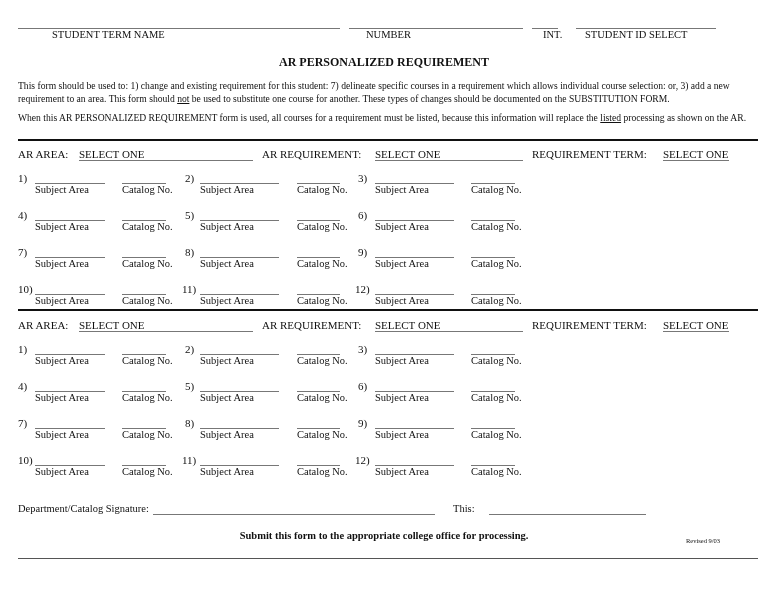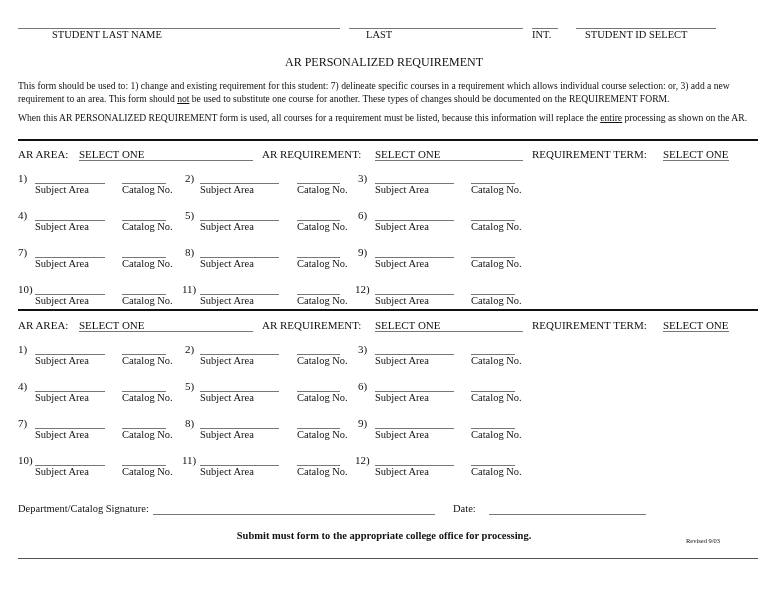--- a/index.html
+++ b/index.html
@@ -2,51 +2,51 @@
 <html><head>
 <meta charset="utf-8">
 <style>
   html, body { margin:0; padding:0; background:#fff; }
   body { width:768px; height:593px; position:relative; overflow:hidden;
          font-family:"Liberation Serif", "DejaVu Serif", serif; color:#111; font-size:11px; }
   .line { position:absolute; height:0; border-top:1px solid #777; }
   .thick { position:absolute; height:0; border-top:2px solid #111; }
   .cap { position:absolute; font-size:10.5px; white-space:nowrap; }
   .title { position:absolute; left:0; width:768px; text-align:center; top:55px;
-           font-weight:normal; font-size:12px; }
+           font-weight:bold; font-size:12px; }
   .para { position:absolute; left:18px; width:735px; font-size:9.6px; line-height:12.5px; }
   .para u { text-decoration:underline; }
   .hdr { position:absolute; font-size:11px; white-space:nowrap; }
   .sel { position:absolute; font-size:11px; white-space:nowrap; border-bottom:1px solid #777; padding-bottom:0; }
   .num { position:absolute; font-size:11px; }
   .lbl { position:absolute; font-size:10.5px; white-space:nowrap; }
   .blank { position:absolute; height:0; border-top:1px solid #777; }
   .submit { position:absolute; left:0; width:768px; text-align:center; top:530px; font-weight:bold; font-size:10.5px; }
   .rev { position:absolute; left:686px; top:537px; font-size:6.5px; }
 </style>
 </head>
 <body>
 
 <div class="line" style="left:18px; top:28px; width:322px;"></div>
 <div class="line" style="left:349px; top:28px; width:174px;"></div>
 <div class="line" style="left:532px; top:28px; width:26px;"></div>
 <div class="line" style="left:576px; top:28px; width:140px;"></div>
 
-<div class="cap" style="left:52px; top:29px;">STUDENT LAST NAME</div>
-<div class="cap" style="left:366px; top:29px;">LAST</div>
-<div class="cap" style="left:532px; top:29px;">INT.</div>
+<div class="cap" style="left:52px; top:29px;">STUDENT TERM NAME</div>
+<div class="cap" style="left:366px; top:29px;">NUMBER</div>
+<div class="cap" style="left:543px; top:29px;">INT.</div>
 <div class="cap" style="left:585px; top:29px;">STUDENT ID SELECT</div>
 
 <div class="title">AR PERSONALIZED REQUIREMENT</div>
 
 <div class="para" style="top:80px;">
-  <span>This form should be used to: 1) change and existing requirement for this student: 7) delineate specific courses in a requirement which allows individual course selection: or, 3) add a new requirement to an area. This form should </span><u>not</u><span> be used to substitute one course for another. These types of changes should be documented on the REQUIREMENT FORM.</span>
+  <span>This form should be used to: 1) change and existing requirement for this student: 7) delineate specific courses in a requirement which allows individual course selection: or, 3) add a new requirement to an area. This form should </span><u>not</u><span> be used to substitute one course for another. These types of changes should be documented on the SUBSTITUTION FORM.</span>
 </div>
 <div class="para" style="top:112px;">
-  <span>When this AR PERSONALIZED REQUIREMENT form is used, all courses for a requirement must be listed, because this information will replace the </span><u>entire</u><span> processing as shown on the AR.</span>
+  <span>When this AR PERSONALIZED REQUIREMENT form is used, all courses for a requirement must be listed, because this information will replace the </span><u>listed</u><span> processing as shown on the AR.</span>
 </div>
 
 <div class="thick" style="left:18px; top:139px; width:740px;"></div>
 
 <div>
   <div class="hdr" style="left:18px; top:148px;">AR AREA:</div>
   <div class="sel" style="left:79px; top:148px; width:174px;">SELECT ONE</div>
   <div class="hdr" style="left:262px; top:148px;">AR REQUIREMENT:</div>
   <div class="sel" style="left:375px; top:148px; width:148px;">SELECT ONE</div>
   <div class="hdr" style="left:532px; top:148px;">REQUIREMENT TERM:</div>
@@ -231,18 +231,18 @@
       <div class="num" style="left:355px; top:454px;">12)</div>
       <div class="blank" style="left:375px; top:465px; width:79px;"></div>
       <div class="blank" style="left:471px; top:465px; width:44px;"></div>
       <div class="lbl" style="left:375px; top:466px;">Subject Area</div>
       <div class="lbl" style="left:471px; top:466px;">Catalog No.</div>
     </div>
   </div>
 
 <div class="hdr" style="left:18px; top:503px; font-size:10.5px;">Department/Catalog Signature:</div>
 <div class="line" style="left:153px; top:514px; width:282px;"></div>
-<div class="hdr" style="left:453px; top:503px; font-size:10.5px;">Date:</div>
+<div class="hdr" style="left:453px; top:503px; font-size:10.5px;">This:</div>
 <div class="line" style="left:489px; top:514px; width:157px;"></div>
 
-<div class="submit">Submit must form to the appropriate college office for processing.</div>
+<div class="submit">Submit this form to the appropriate college office for processing.</div>
 <div class="rev">Revised 9/03</div>
 <div class="line" style="left:18px; top:558px; width:740px; border-top:1px solid #555;"></div>
 
 </body></html>

